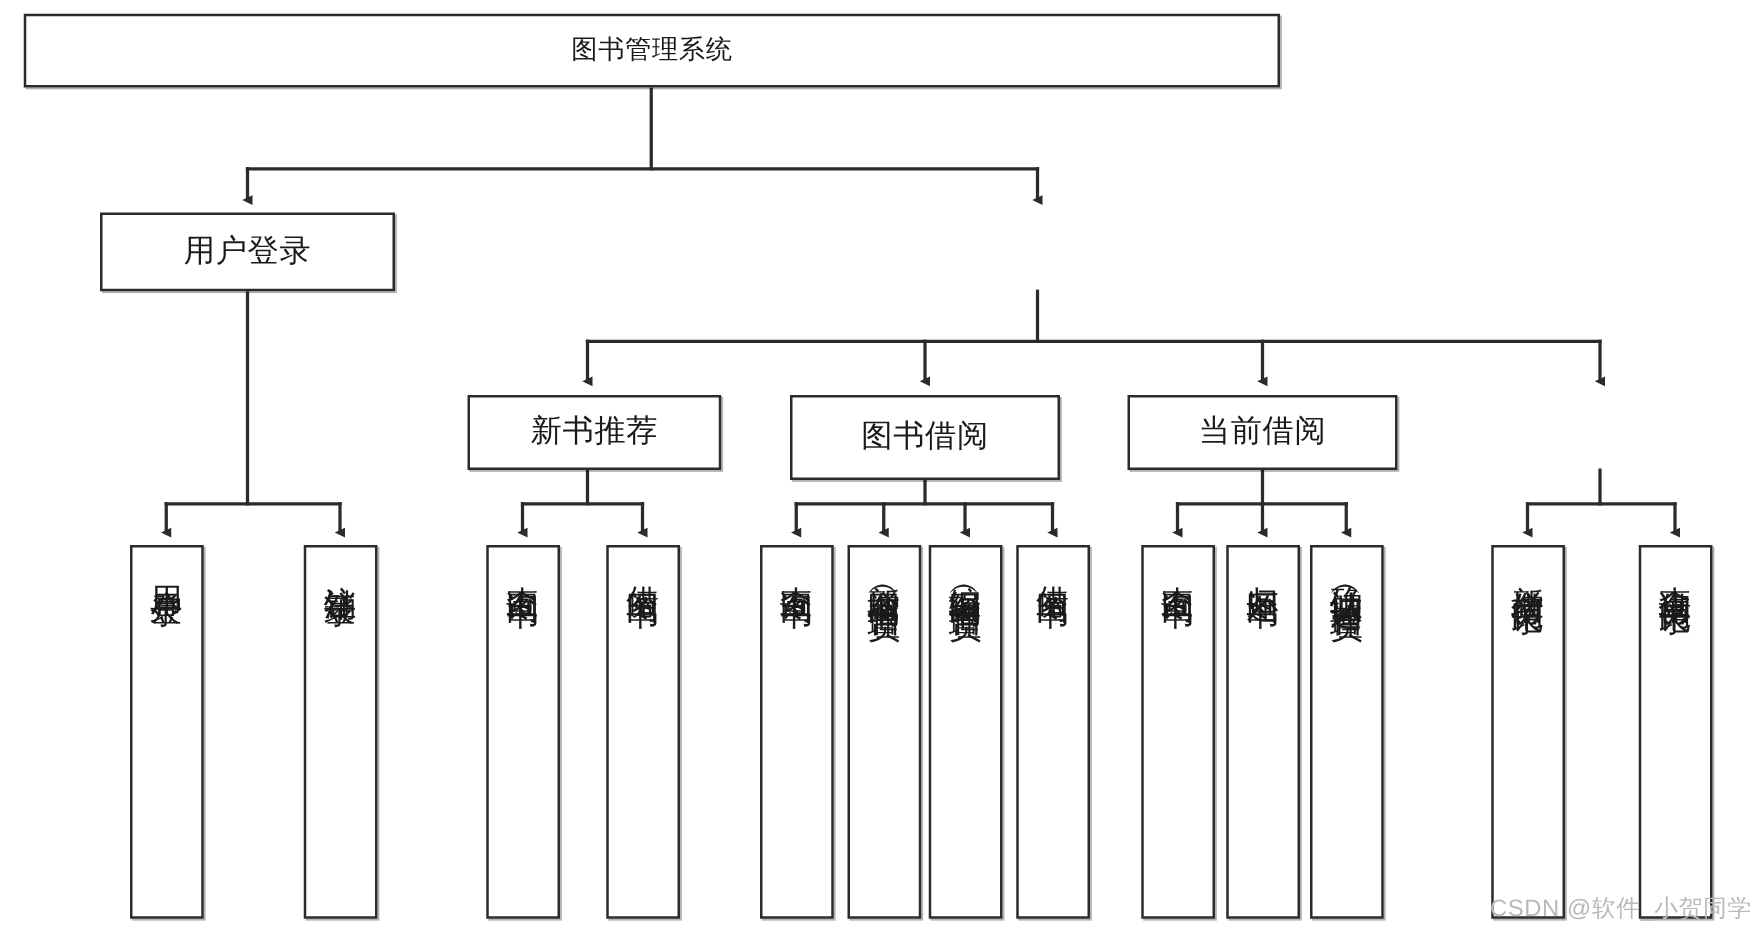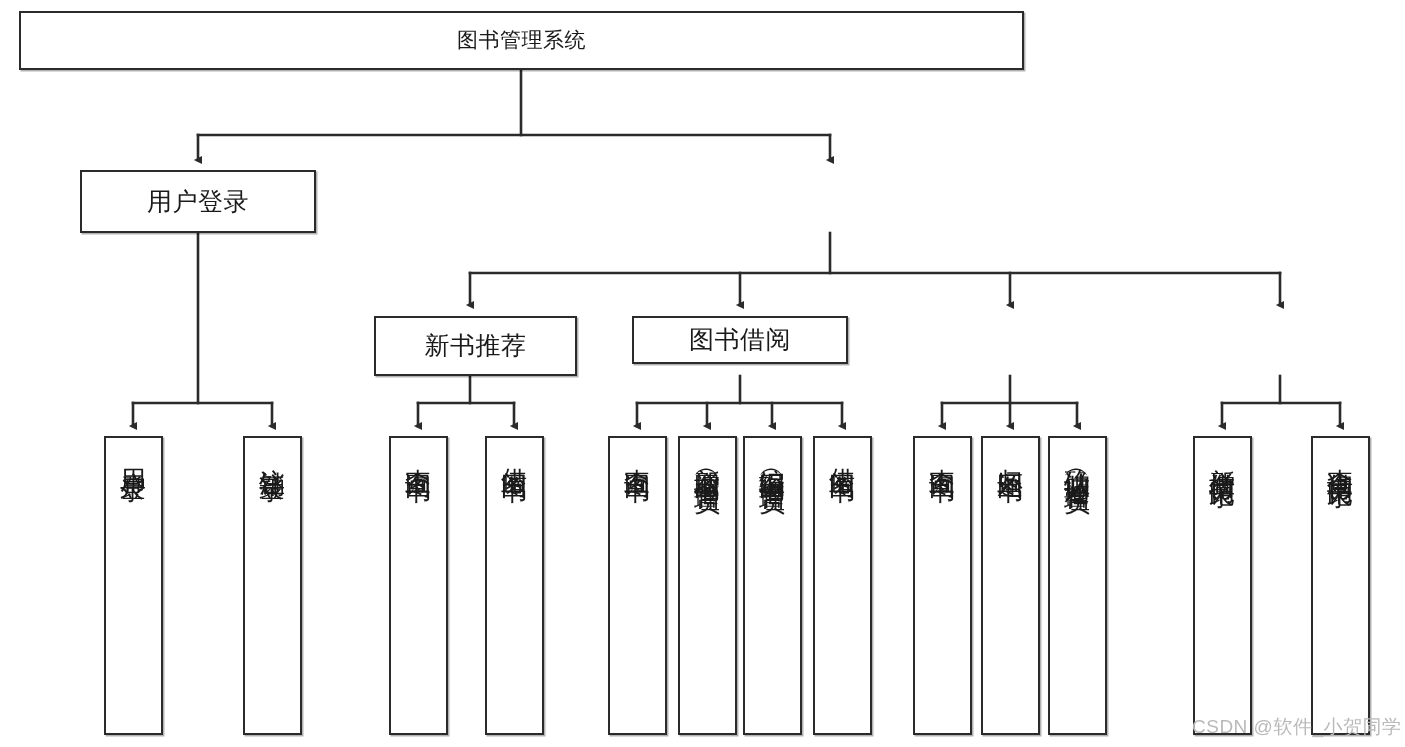--- a/index.html
+++ b/index.html
@@ -133,24 +133,27 @@
 
   <div class="node horiz" style="left:80px; top:170px; width:236px; height:63px;">
     <span class="node-label">用户登录</span>
   </div>
 
 
   <div class="node horiz" style="left:362px; top:316px; width:203px; height:60px;margin-left:12px;">
     <span class="node-label">新书推荐</span>
   </div>
 
-  <div class="node horiz" style="left:632px; top:316px; width:216px; height:48px;">
+  <div class="node horiz" style="left:632px; top:316px; width:216px; height:68px;">
     <span class="node-label">图书借阅</span>
   </div>
 
+  <div class="node horiz" style="left:902px; top:316px; width:216px; height:60px;">
+    <span class="node-label">当前借阅</span>
+  </div>
 
 
   <div class="node vert" style="left:104px; top:436px; width:59px; height:299px;">
     <span class="node-label">用户登录</span>
   </div>
 
   <div class="node vert" style="left:243px; top:436px; width:59px; height:299px;">
     <span class="node-label">注销登录</span>
   </div>
 

